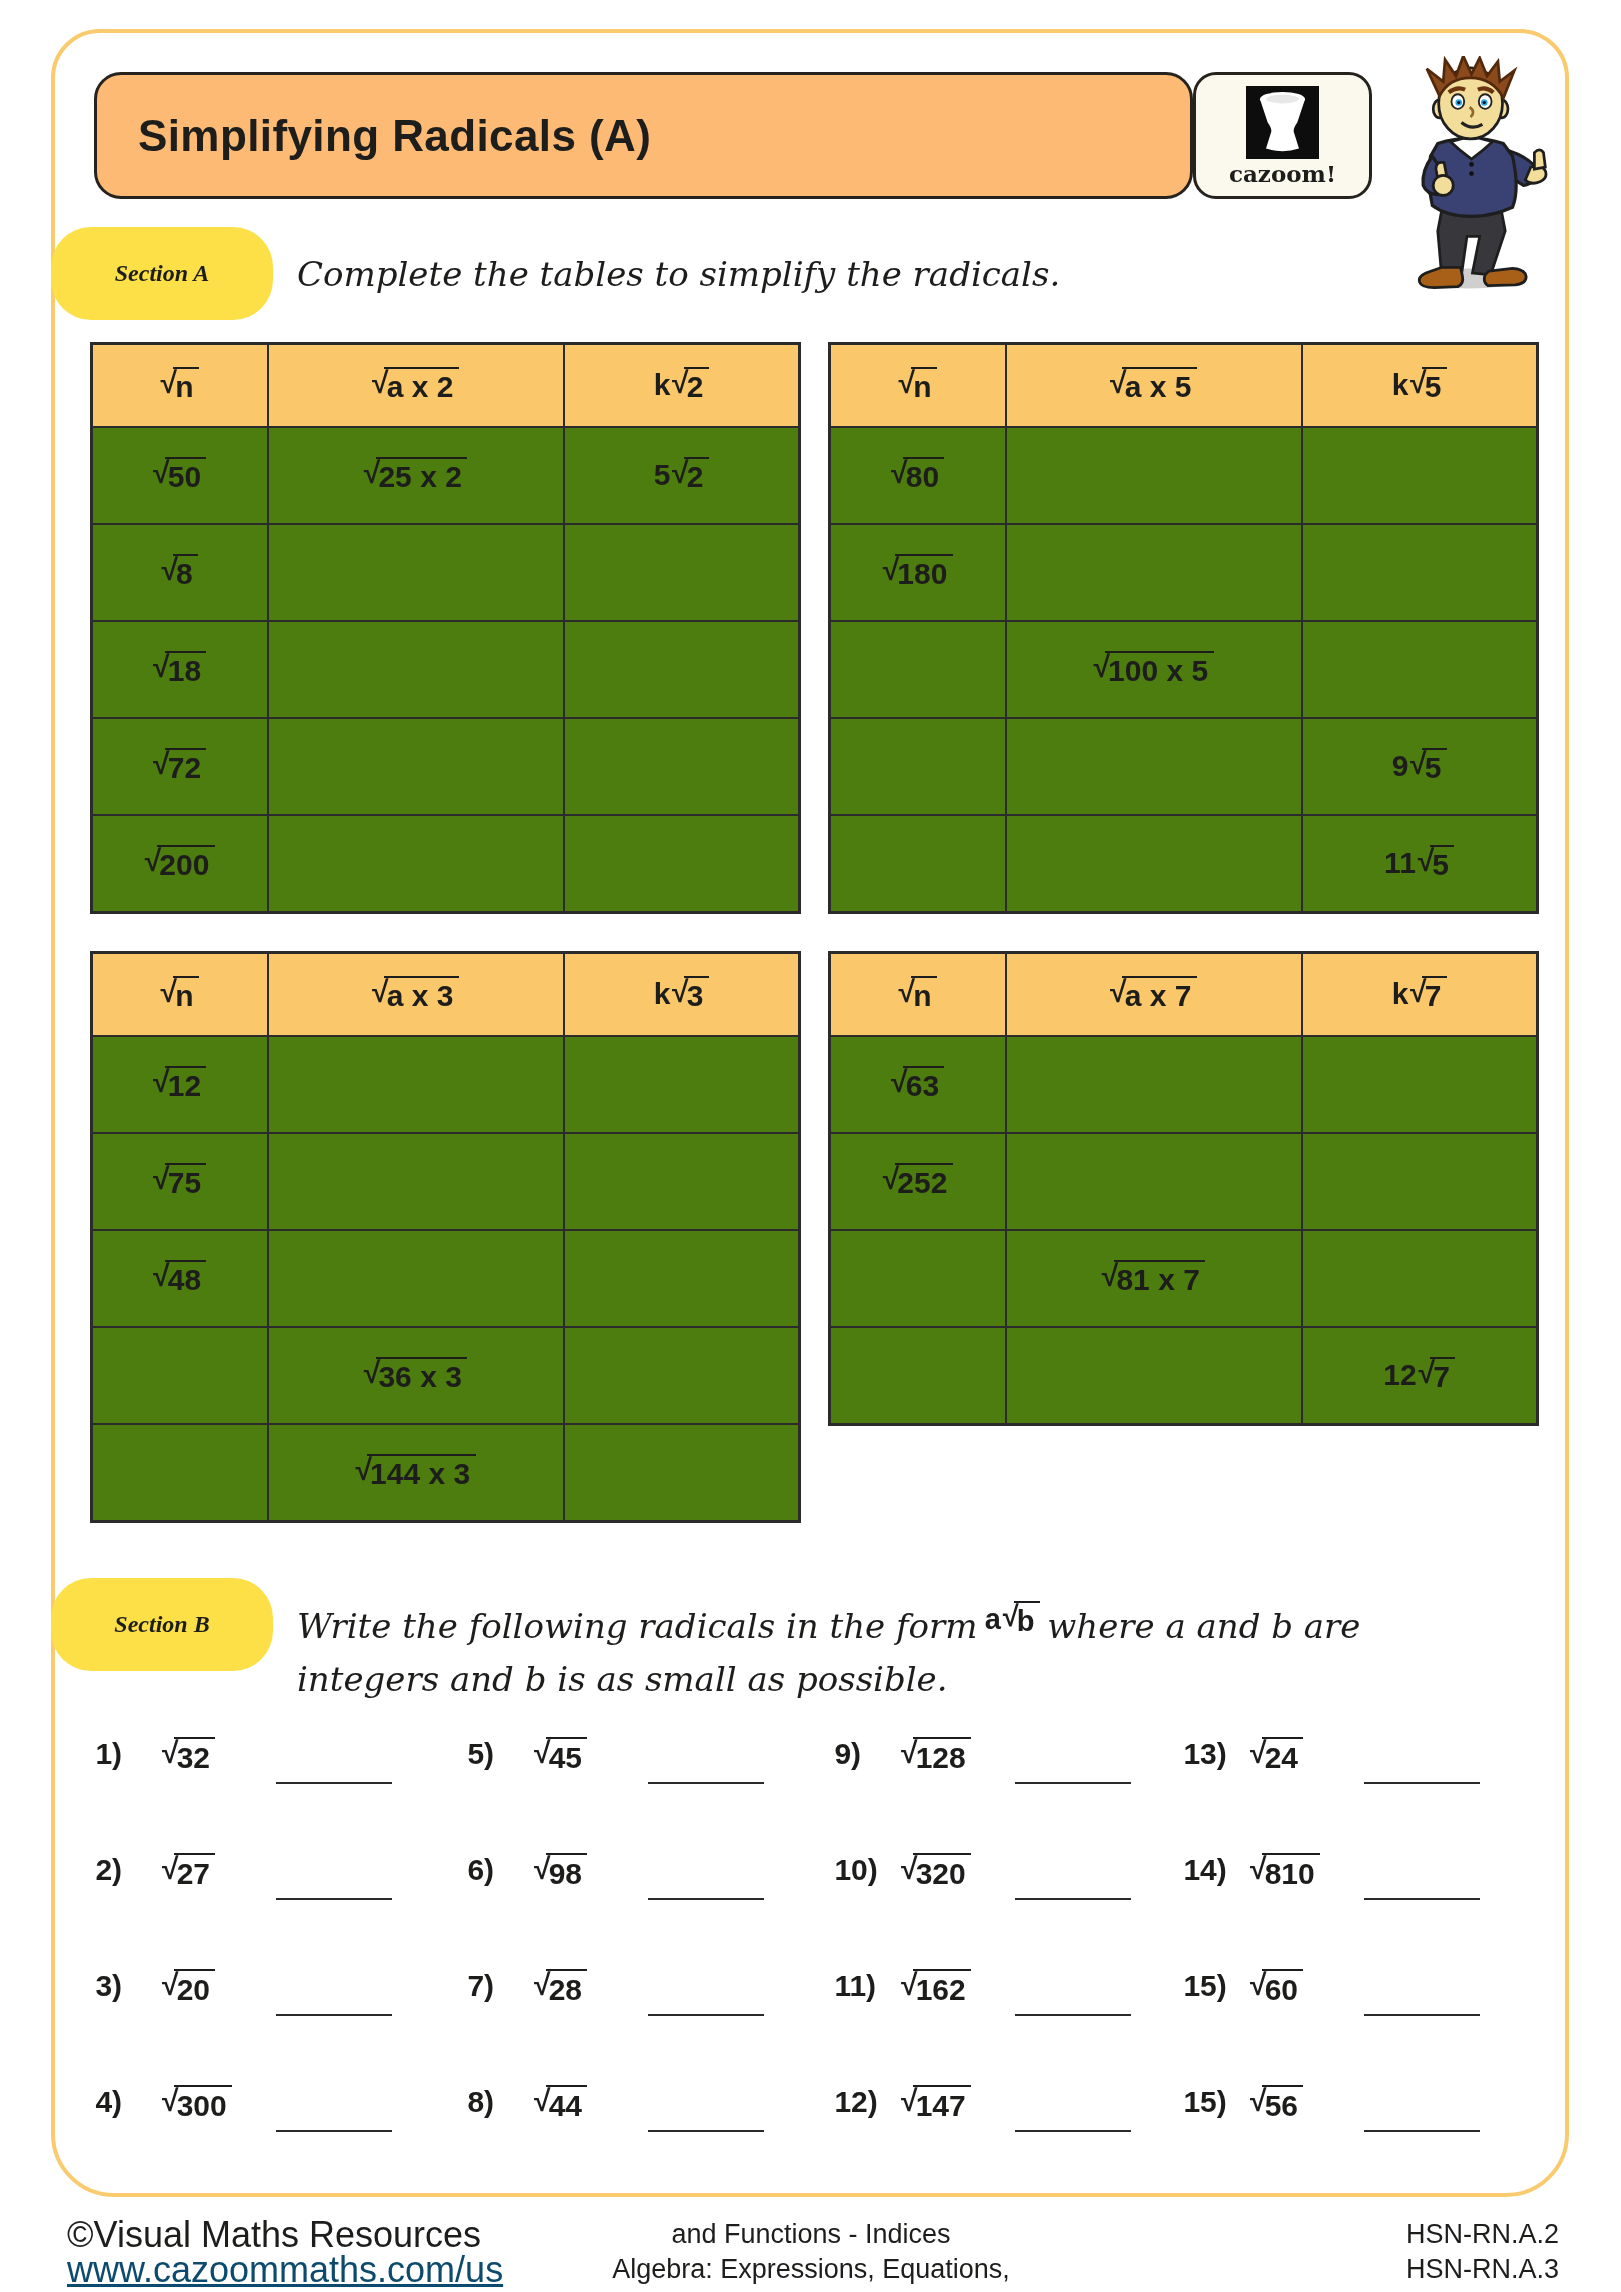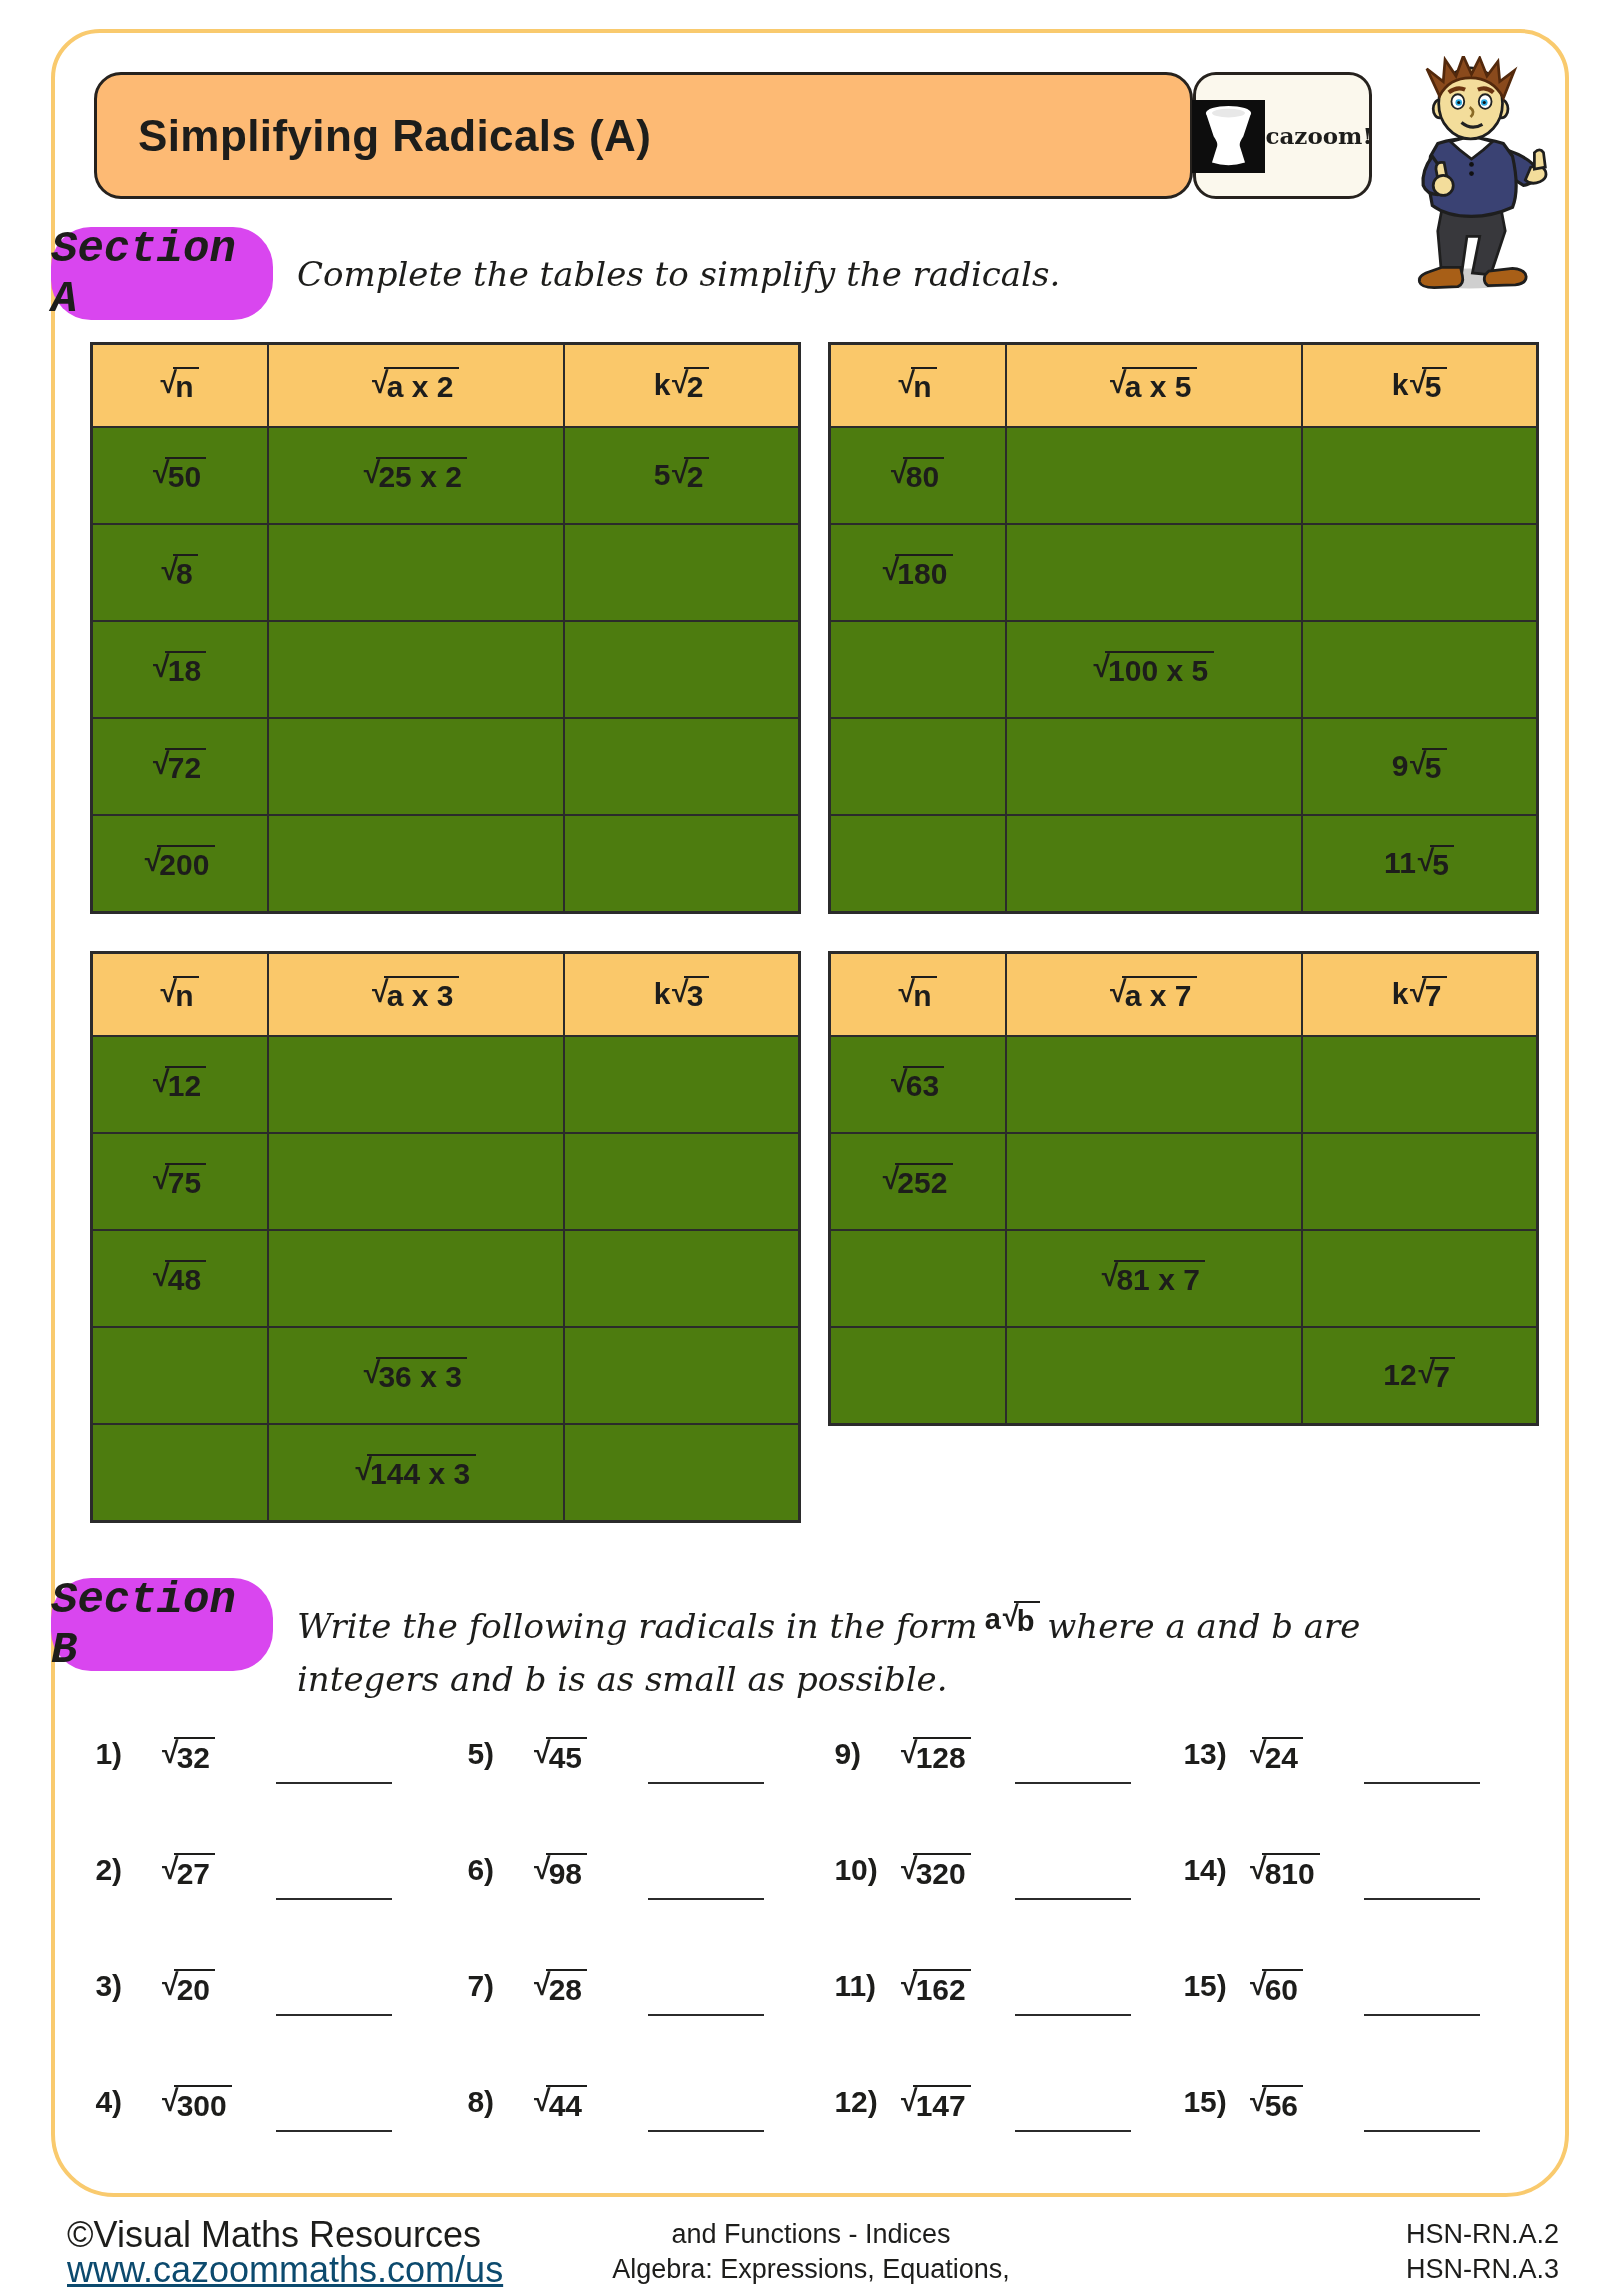--- a/index.html
+++ b/index.html
@@ -11,30 +11,30 @@
          border:4.5px solid #F9CA6E;border-radius:49px 49px 63px 63px;}
 
   
   .title-box{position:absolute;left:94px;top:72px;width:1099px;height:127px;box-sizing:border-box;
              background:#fdba74;border:3.6px solid #26221E;border-radius:27px;
              display:flex;align-items:center;padding-left:41px;}
   .title-text{font-size:44px;font-weight:bold;letter-spacing:0.4px;}
 
   .logo-box{position:absolute;left:1193px;top:72px;width:179px;height:127px;box-sizing:border-box;
             background:#FBF8ED;border:3.6px solid #26221E;border-radius:23px;
-            display:flex;flex-direction:row;align-items:center;justify-content:center;}
+            display:flex;flex-direction:column;align-items:center;justify-content:center;}
   .logo-sq{width:73px;height:73px;background:#0d0d0d;margin-top:1.8px;}
   .logo-text{font-family:"DejaVu Serif",serif;font-weight:bold;font-size:23px;margin-top:0.9px;}
 
   .mascot{position:absolute;left:1384px;top:56px;width:175px;height:237px;}
 
   
-  .seclabel{position:absolute;left:51px;width:222px;height:93px;background:#d946ef;border-radius:40px;
+  .seclabel{position:absolute;left:51px;width:222px;height:93px;background:#fde047;border-radius:40px;
             display:flex;align-items:center;justify-content:center;z-index:2;
-            font-family:Liberation Mono, monospace;font-style:italic;font-weight:bold;font-size:44px;}
+            font-family:Liberation Serif, serif;font-style:italic;font-weight:bold;font-size:24px;}
   .sa-label{top:227px;} .sb-label{top:1578px;}
   .instr{position:absolute;left:297px;font-family:"DejaVu Serif",serif;font-style:italic;
          font-size:34px;line-height:51px;}
   .sa-instr{top:249px;}
   .sb-instr{top:1601px;width:1119px;}
   .form-ab{font-family:"Liberation Sans",sans-serif;font-style:normal;font-weight:bold;font-size:29px;
            padding:0 7.2px;white-space:nowrap;}
 
   
   .co,.sq,.ov{display:inline-block;vertical-align:top;line-height:1;}

